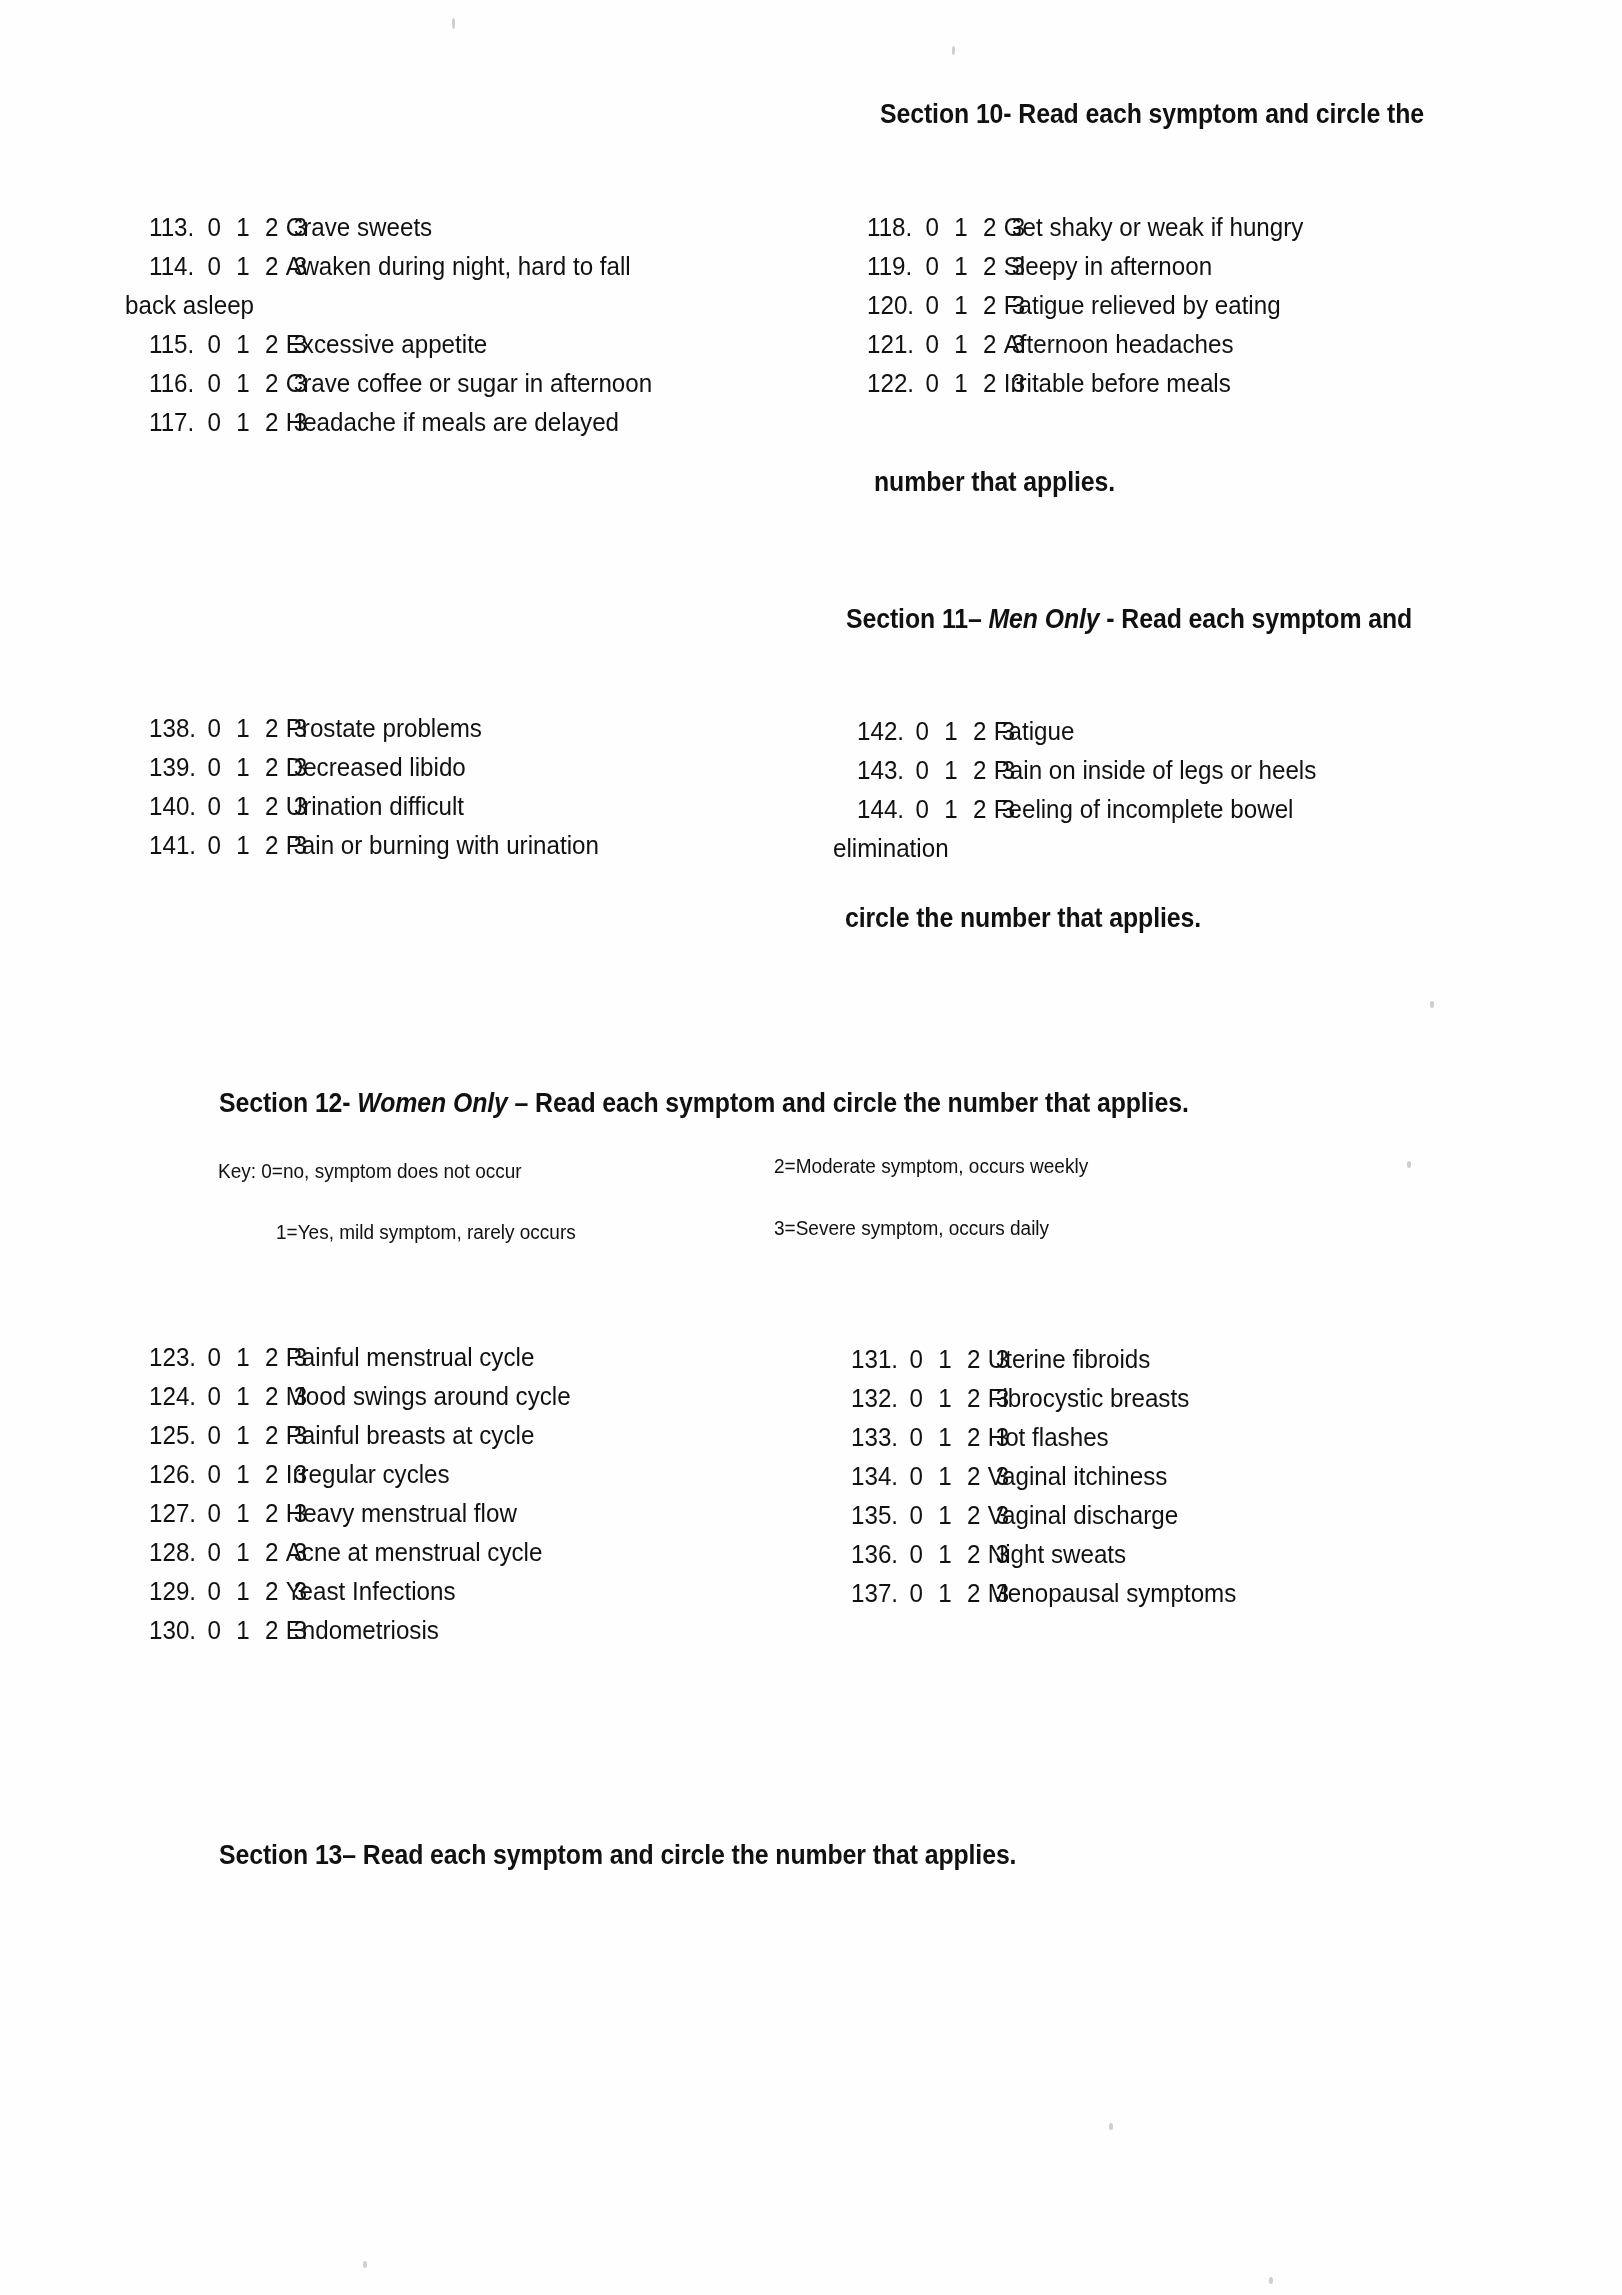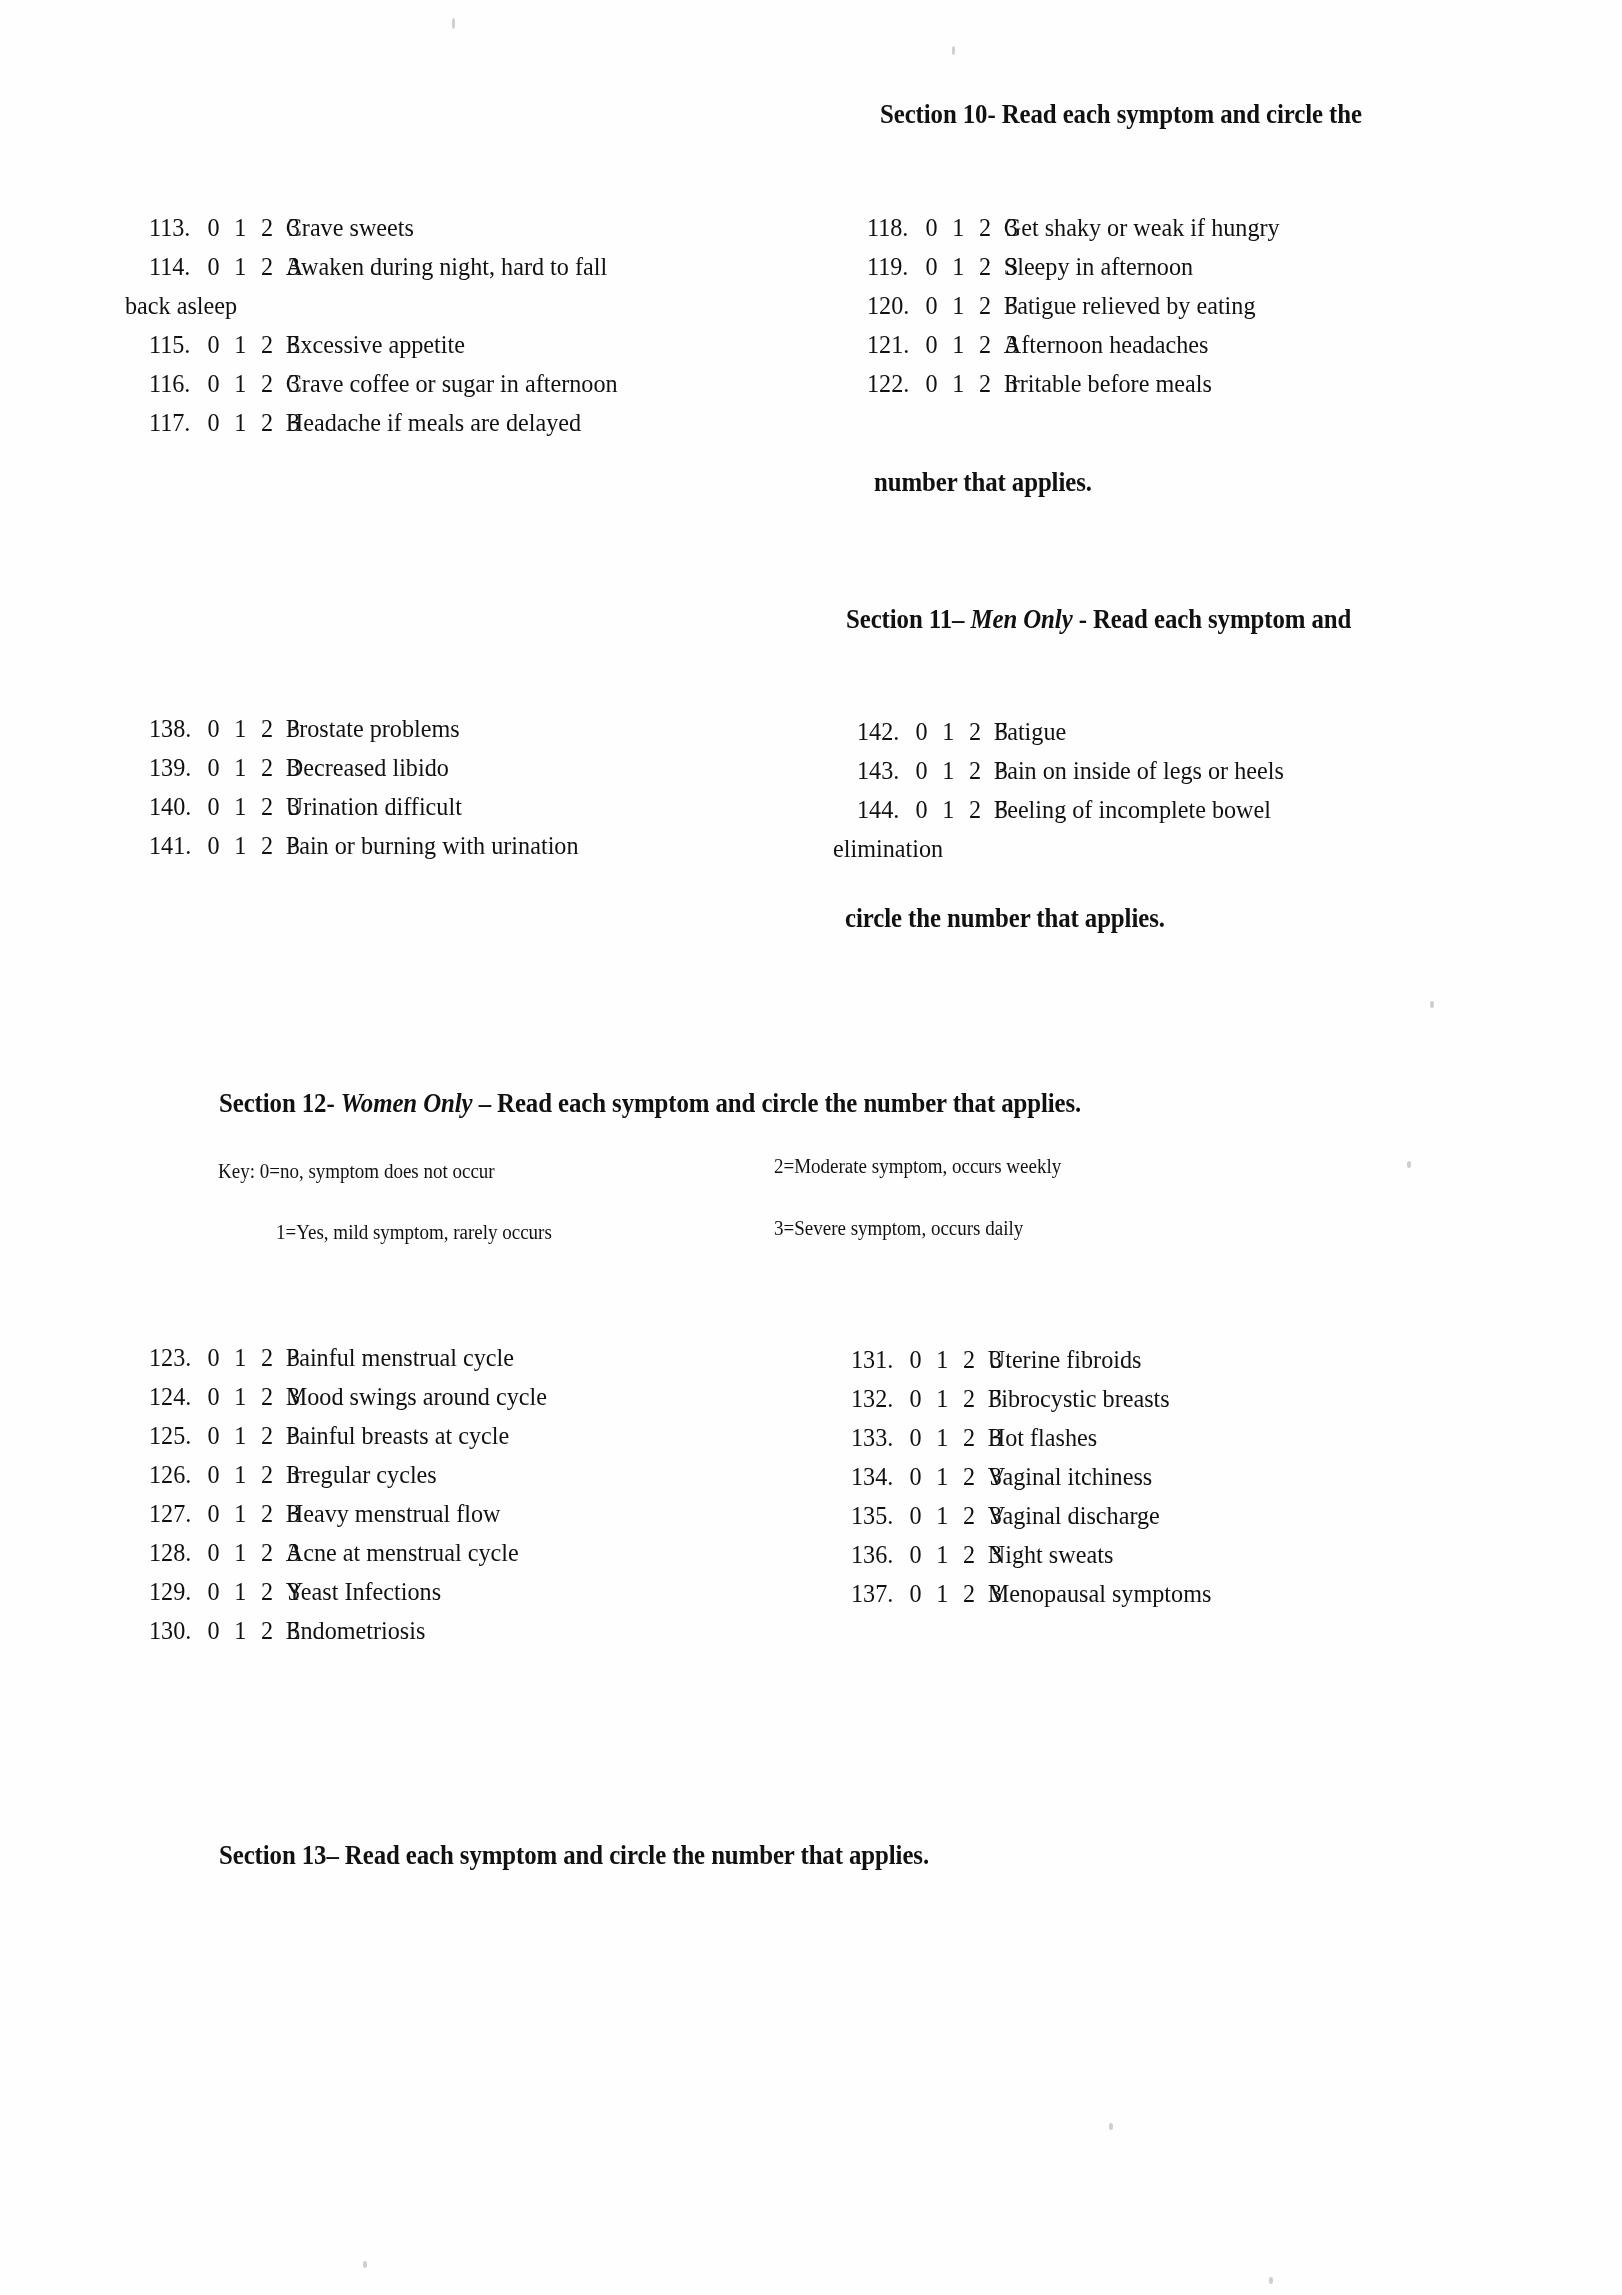--- a/index.html
+++ b/index.html
@@ -13,21 +13,20 @@
     height: 2295px;
     position: relative;
     font-family: "Liberation Sans", "DejaVu Sans", sans-serif;
     color: #111111;
     overflow: hidden;
   }
   .page {
     position: absolute;
     inset: 0;
     background: #fefefe;
-    font-family: Liberation Serif, serif;
   }
 
   
   .abs { position: absolute; }
 
   
   .section-head {
     font-weight: bold;
     font-size: 27px;
     letter-spacing: -0.1px;

